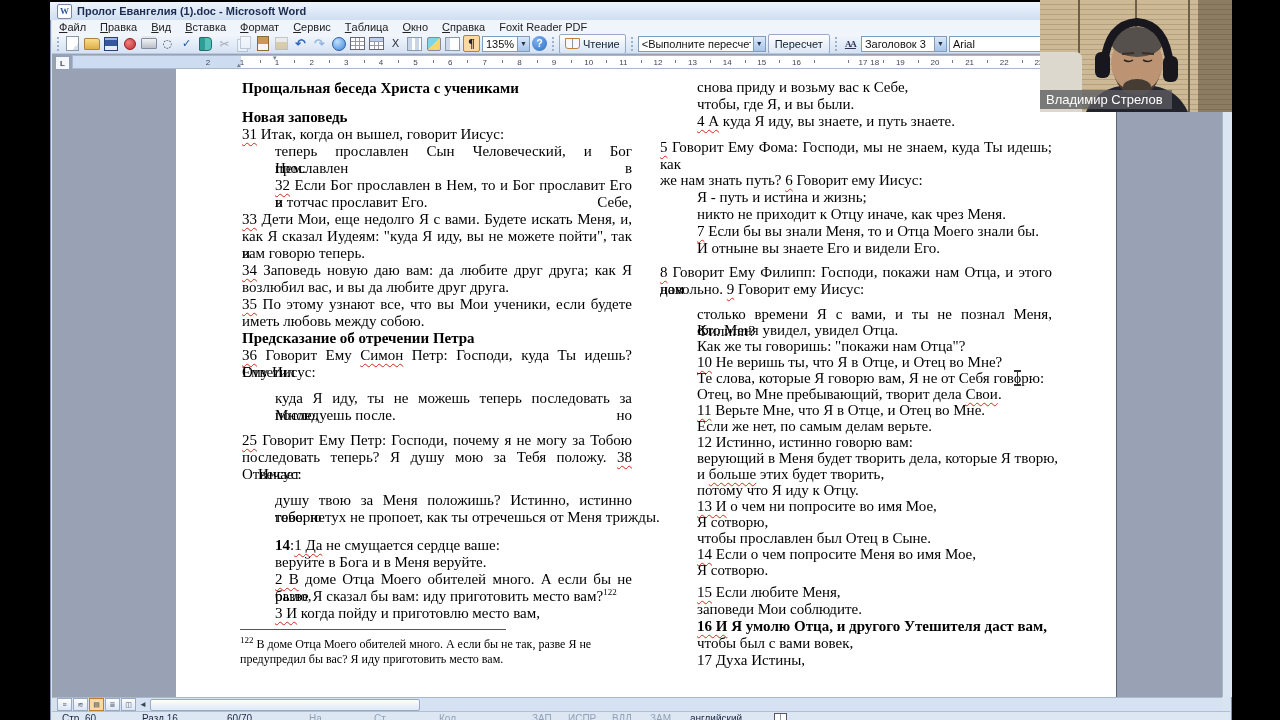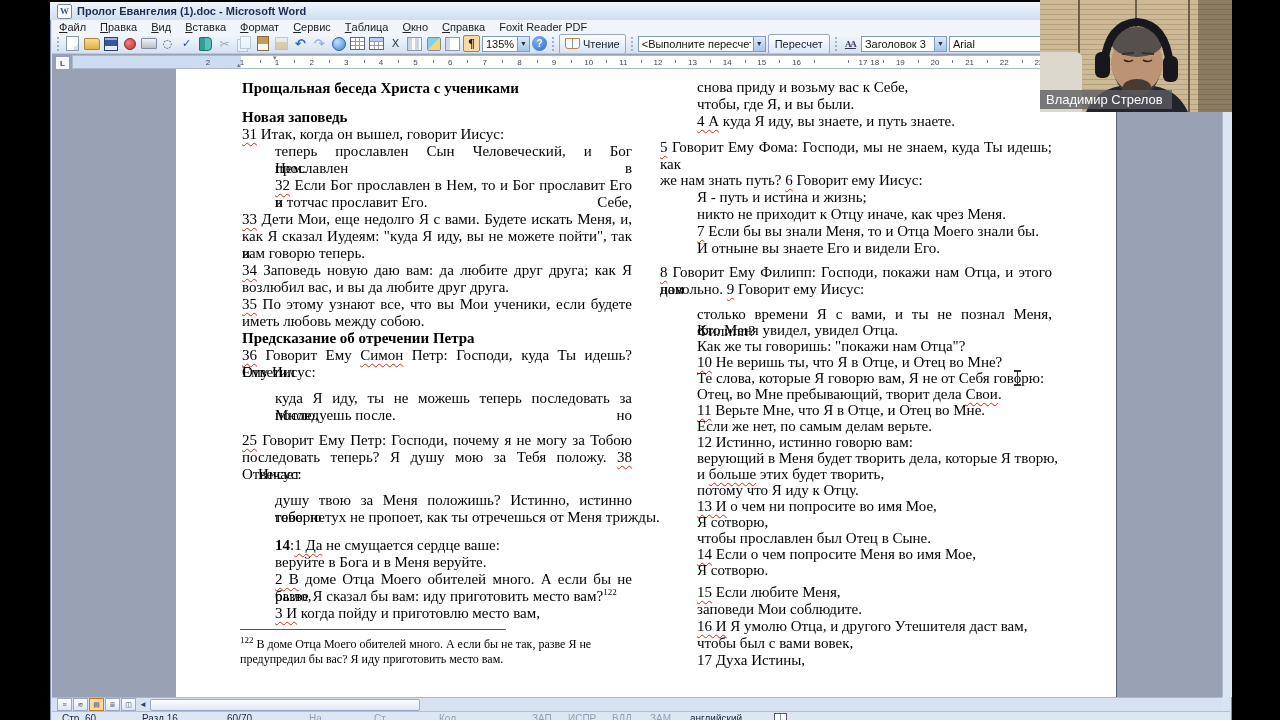--- a/index.html
+++ b/index.html
@@ -335,21 +335,21 @@
     <div class="ln" style="left: 697px; top: 450px;">верующий в Меня будет творить дела, которые Я творю,</div>
     <div class="ln" style="left: 697px; top: 466px;">и <span class="sq">больше</span> этих будет творить,</div>
     <div class="ln" style="left: 697px; top: 482px;">потому что Я иду к Отцу.</div>
     <div class="ln" style="left: 697px; top: 498px;"><span class="sq">13 И</span> о чем ни попросите во имя Мое,</div>
     <div class="ln" style="left: 697px; top: 514px;">Я сотворю,</div>
     <div class="ln" style="left: 697px; top: 530px;">чтобы прославлен был Отец в Сыне.</div>
     <div class="ln" style="left: 697px; top: 546px;"><span class="sq">14</span> Если о чем попросите Меня во имя Мое,</div>
     <div class="ln" style="left: 697px; top: 562px;">Я сотворю.</div>
     <div class="ln" style="left: 697px; top: 584px;"><span class="sq">15</span> Если любите Меня,</div>
     <div class="ln" style="left: 697px; top: 601px;">заповеди Мои соблюдите.</div>
-    <div class="ln" style="left: 697px; top: 618px;"><span class="sq">16 И</span> Я умолю Отца, и другого Утешителя даст вам,</div>
+    <div class="ln" style="left: 697px; top: 618px; font-weight: bold;"><span class="sq">16 И</span> Я умолю Отца, и другого Утешителя даст вам,</div>
     <div class="ln" style="left: 697px; top: 635px;">чтобы был с вами вовек,</div>
     <div class="ln" style="left: 697px; top: 652px;">17 Духа Истины,</div>
   </div>
 <div class="abs" id="fnsep"></div>
 <div class="abs" id="vscroll"></div>
 
 <div class="abs" id="hscrollrow">
   <span id="viewbtns" style="display:flex;align-items:center;margin-left:4px;">
       <span class="viewbtn">≡</span>
       <span class="viewbtn">≋</span>

